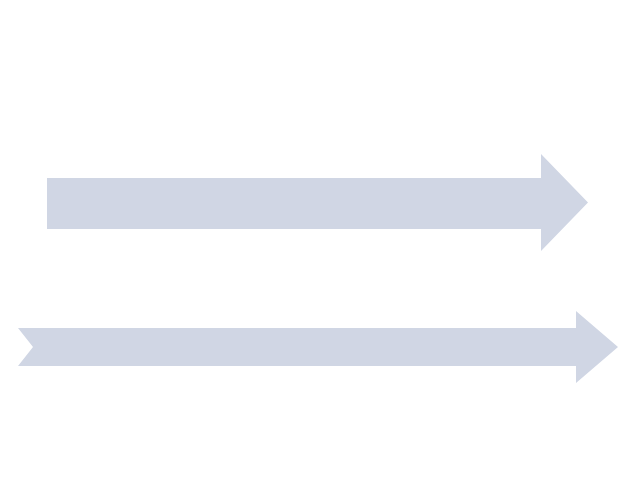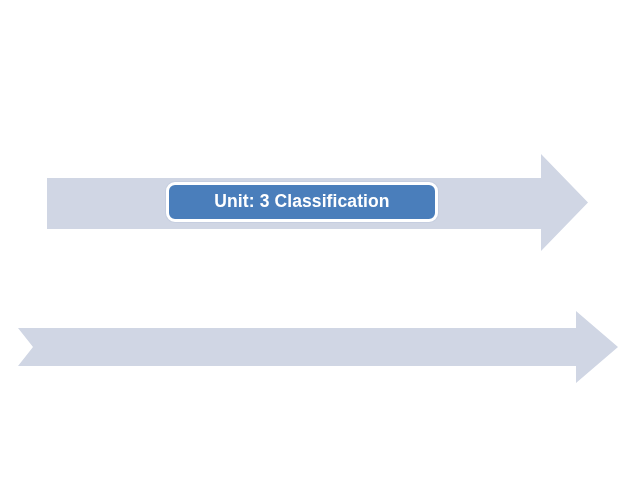--- a/index.html
+++ b/index.html
@@ -71,17 +71,14 @@
 
   <div class="arrow-layer">
     <svg class="arrow-svg" viewBox="0 0 638 478" xmlns="http://www.w3.org/2000/svg">
 
       <polygon id="top-arrow-shape" points="47,178 541,178 541,154 588,202.5 541,251 541,229 47,229" fill="#d0d6e4"></polygon>
 
       <polygon id="bottom-arrow-shape" points="18,328 576,328 576,311 618,347 576,383 576,366 18,366 33,347" fill="#d0d6e4"></polygon>
     </svg>
   </div>
 
-  <div class="label-chip" style="left: 166px; top: 182px; width: 272px; height: 40px; background: rgb(74, 126, 187); border-color: rgb(255, 255, 255);">
-    <span class="label-chip-text" style="color: rgb(255, 255, 255);">Unit: 3 Classification</span>
-  </div>
 
 </div>
 
 </body></html>

